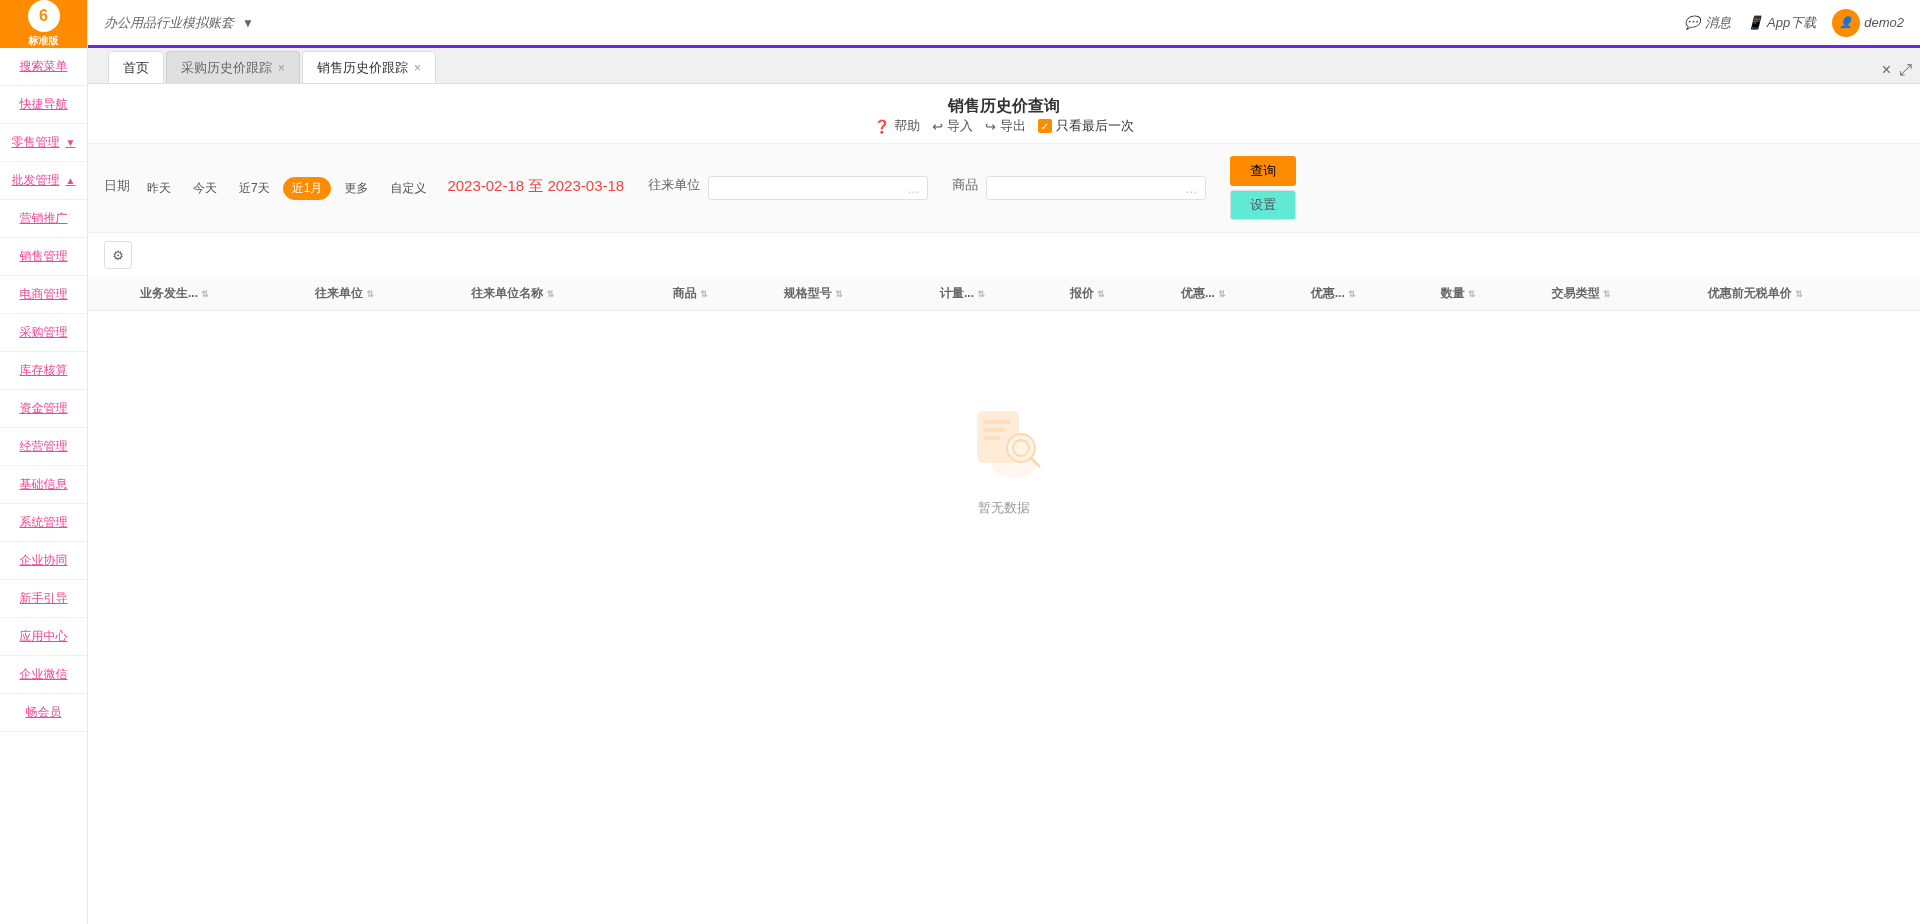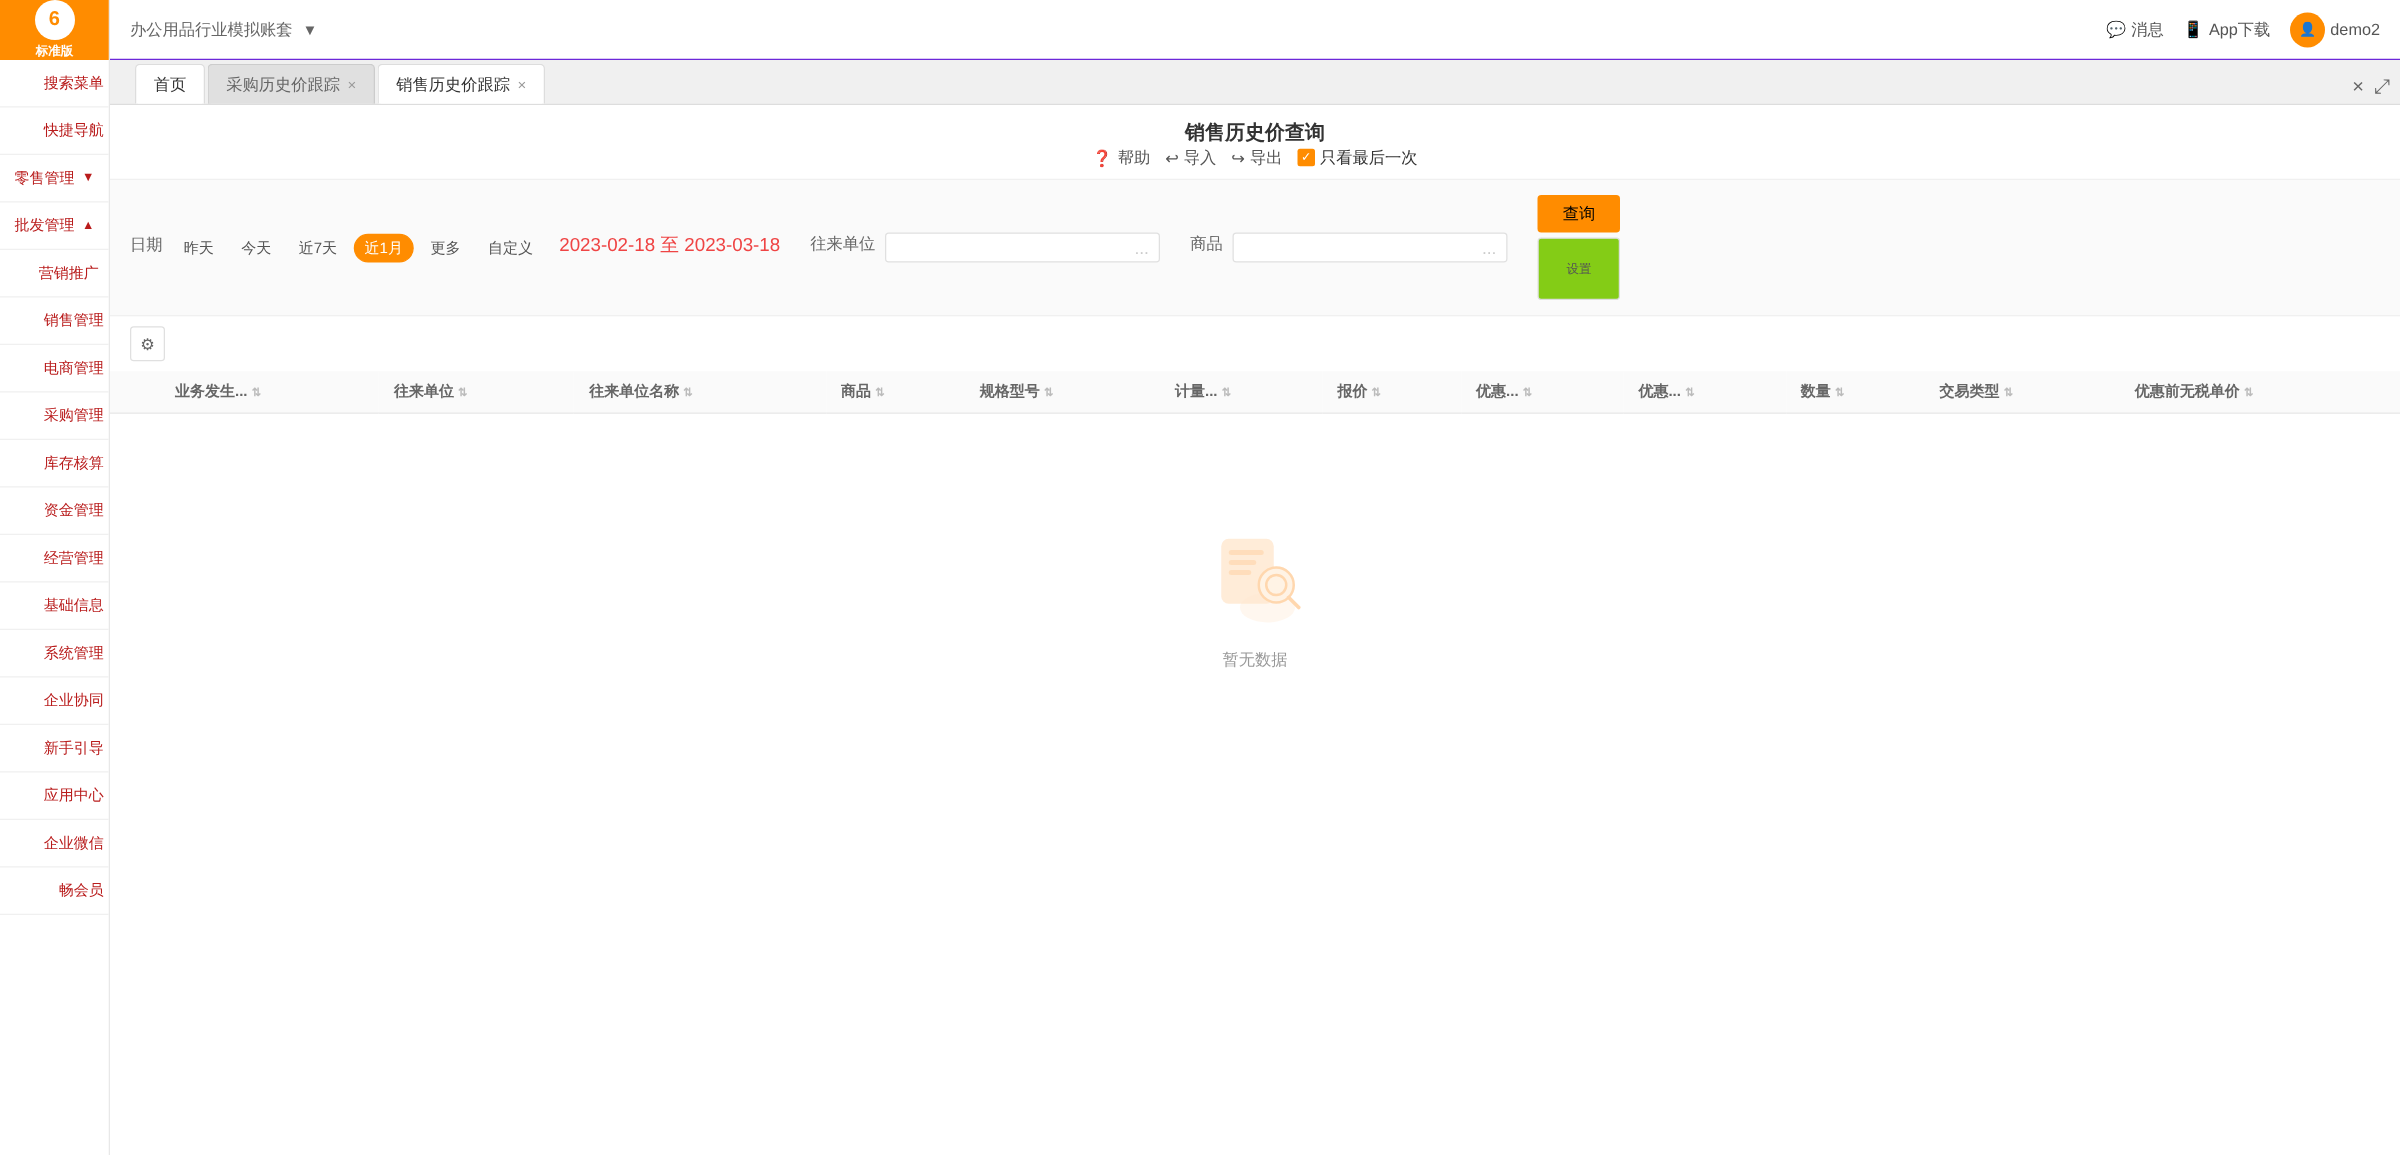--- a/index.html
+++ b/index.html
@@ -4,30 +4,30 @@
   <style>
     * { margin: 0; padding: 0; box-sizing: border-box; }
     body { font-family: 'Microsoft YaHei', Arial, sans-serif; font-size: 13px; background: #f5f5f5; color: #333; width: 1920px; height: 924px; overflow: hidden; display: flex; }
 
     
     .sidebar { width: 88px; background: #fff; height: 924px; display: flex; flex-direction: column; border-right: 1px solid #e8e8e8; flex-shrink: 0; }
     .sidebar-logo { height: 48px; background: #ff8c00; display: flex; align-items: center; justify-content: center; flex-direction: column; cursor: pointer; }
     .sidebar-logo-icon { width: 32px; height: 32px; background: #fff; border-radius: 50%; display: flex; align-items: center; justify-content: center; font-size: 16px; color: #ff8c00; font-weight: bold; }
     .sidebar-logo-text { font-size: 10px; color: #fff; margin-top: 2px; font-weight: bold; }
     .sidebar-menu { flex: 1; overflow-y: auto; }
-    .sidebar-item { padding: 10px 4px; text-align: right; cursor: pointer; color: #b91c1c; font-size: 12px; border-bottom: 1px solid #f0f0f0; }
+    .sidebar-item { padding: 10px 4px; text-align: center; cursor: pointer; color: #ec4899; font-size: 12px; border-bottom: 1px solid #f0f0f0; text-decoration: underline; }
     .sidebar-item-with-arrow { display: flex; align-items: center; justify-content: center; gap: 6px; }
     .arrow-down { font-size: 10px; }
     .arrow-up { font-size: 10px; }
 
     
     .main { flex: 1; display: flex; flex-direction: column; height: 924px; overflow: hidden; }
 
     
-    .topbar { height: 48px; background: #fff; border-bottom: 1px solid #6d28d9; display: flex; align-items: center; padding: 0 16px; justify-content: space-between; flex-shrink: 0; }
+    .topbar { height: 48px; background: #fff; border-bottom: 3px solid #6d28d9; display: flex; align-items: center; padding: 0 16px; justify-content: space-between; flex-shrink: 0; font-style: italic; }
     .topbar-left { display: flex; align-items: center; gap: 8px; }
     .topbar-title { font-size: 13px; color: #666; }
     .topbar-dropdown { font-size: 12px; color: #666; cursor: pointer; }
     .topbar-right { display: flex; align-items: center; gap: 16px; }
     .topbar-btn { display: flex; align-items: center; gap: 4px; font-size: 13px; color: #555; cursor: pointer; }
     .user-avatar { width: 28px; height: 28px; border-radius: 50%; background: #ff8c00; display: flex; align-items: center; justify-content: center; color: #fff; font-size: 11px; }
 
     
     .tabs { height: 36px; background: #f0f0f0; display: flex; align-items: flex-end; padding-left: 20px; flex-shrink: 0; border-bottom: 1px solid #ddd; }
     .tab { height: 32px; padding: 0 14px; display: flex; align-items: center; gap: 6px; font-size: 13px; cursor: pointer; border-radius: 4px 4px 0 0; background: #e0e0e0; color: #666; margin-right: 2px; border: 1px solid #ccc; border-bottom: none; }
@@ -49,21 +49,21 @@
 
     
     .filter-bar { padding: 12px 16px; display: flex; align-items: center; gap: 24px; background: #fafafa; border-bottom: 1px solid #f0f0f0; flex-wrap: wrap; }
     .filter-group { display: flex; align-items: flex-start; gap: 8px; }
     .filter-label { font-size: 13px; color: #666; white-space: nowrap; }
     .filter-date-btns { display: flex; align-items: center; gap: 4px; }
     .date-btn { padding: 2px 8px; font-size: 12px; border-radius: 3px; cursor: pointer; color: #555; border: 1px solid transparent; }
     .date-btn.active { background: #ff8c00; color: #fff; border-color: #ff8c00; border-radius: 12px; }
     .date-range { font-size: 15px; color: #ef4444; margin-left: 4px; }
     .search-btn { padding: 6px 20px; background: #ff8c00; color: #000000; border: none; border-radius: 3px; cursor: pointer; font-size: 13px; }
-    .setting-btn { padding: 17px 16px; background: #84cc16; color: #555; border: 1px solid #ddd; border-radius: 3px; cursor: pointer; font-size: 10px; }
+    .setting-btn { padding: 5px 16px; background: #5eead4; color: #555; border: 1px solid #ddd; border-radius: 3px; cursor: pointer; font-size: 13px; }
 
     
     .table-container { padding: 0; }
     .table-toolbar { padding: 8px 16px; display: flex; align-items: center; }
     .gear-btn { width: 28px; height: 28px; display: flex; align-items: center; justify-content: center; border: 1px solid #e0e0e0; border-radius: 3px; cursor: pointer; color: #666; }
     table { width: 100%; border-collapse: collapse; }
     th { background: #fafafa; padding: 8px 12px; text-align: left; font-size: 12px; color: #666; border-bottom: 1px solid #e8e8e8; white-space: nowrap; }
 
     
     .empty-state { display: flex; flex-direction: column; align-items: center; justify-content: center; padding: 80px 0; }

